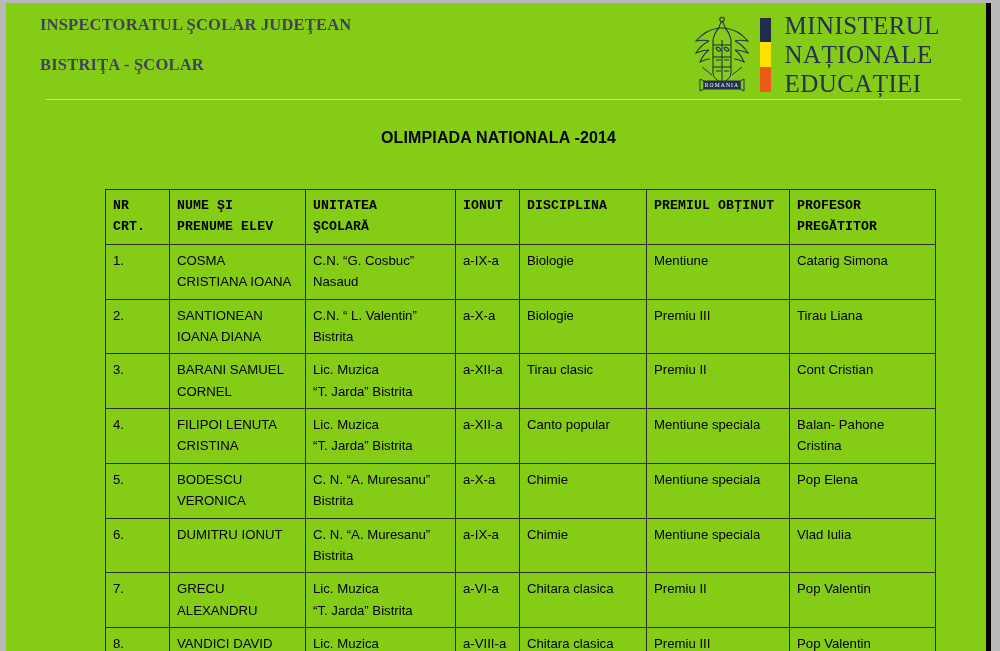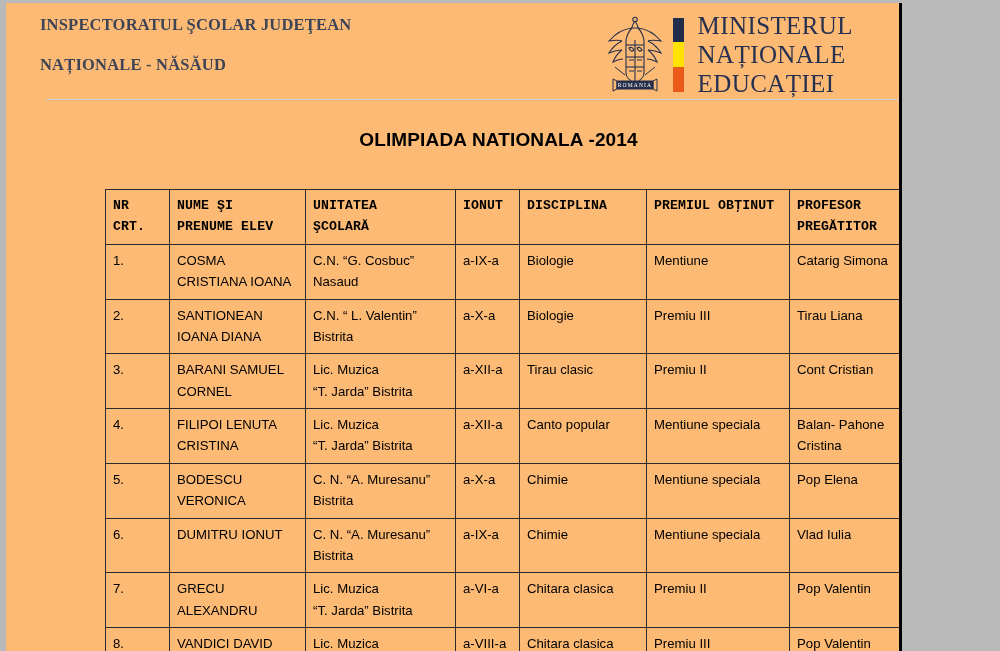--- a/index.html
+++ b/index.html
@@ -6,23 +6,23 @@
   html, body {
     margin: 0; padding: 0;
     width: 1000px; height: 651px;
     background: #b9b9b9;
     font-family: "Liberation Sans", sans-serif;
     overflow: hidden;
   }
   #page {
     position: absolute;
     left: 6px; top: 3px;
-    width: 896px; height: 648px;
-    background: #fdba74;
-    border-right: 3px solid #000000;
+    width: 985px; height: 648px;
+    background: #84cc16;
+    border-right: 5px solid #000000;
     overflow: hidden;
   }
 
   
   .letterhead {
     position: relative;
     height: 100px;
   }
   .lh-left {
     position: absolute;
@@ -69,21 +69,21 @@
     width: 915px; height: 1px;
     background: #d2d2d2;
   }
 
   
   .doc-title {
     position: absolute;
     left: 0; top: 126px;
     width: 985px;
     text-align: center;
-    font-size: 19px;
+    font-size: 16px;
     font-weight: bold;
     color: #000;
     letter-spacing: .15px;
   }
 
   
   .tbl-wrap {
     position: absolute;
     left: 99px; top: 186px;
     width: 830px;
@@ -124,21 +124,21 @@
 </style>
 </head>
 <body>
 
 <div id="page">
 
   <div class="letterhead">
 
     <div class="lh-left">
       <span class="lh-line1">INSPECTORATUL ŞCOLAR JUDEŢEAN</span>
-      <span class="lh-line2">NAȚIONALE - NĂSĂUD</span>
+      <span class="lh-line2">BISTRIŢA - ŞCOLAR</span>
     </div>
 
     <div class="lh-logo">
 
       <span>
         <svg class="crest" viewBox="0 0 64 80" xmlns="http://www.w3.org/2000/svg">
           <g fill="none" stroke="#26304d" stroke-width="1.1">
             <path d="M32 6 C30 9 29 11 29 13"></path>
             <path d="M32 6 C34 9 35 11 35 13"></path>
             <circle cx="32" cy="4.5" r="2.2"></circle>

